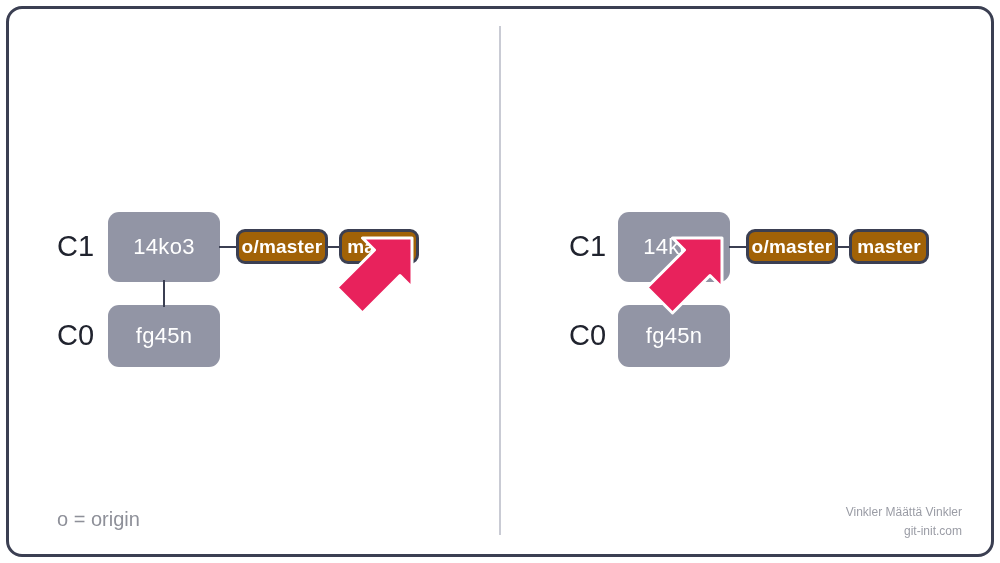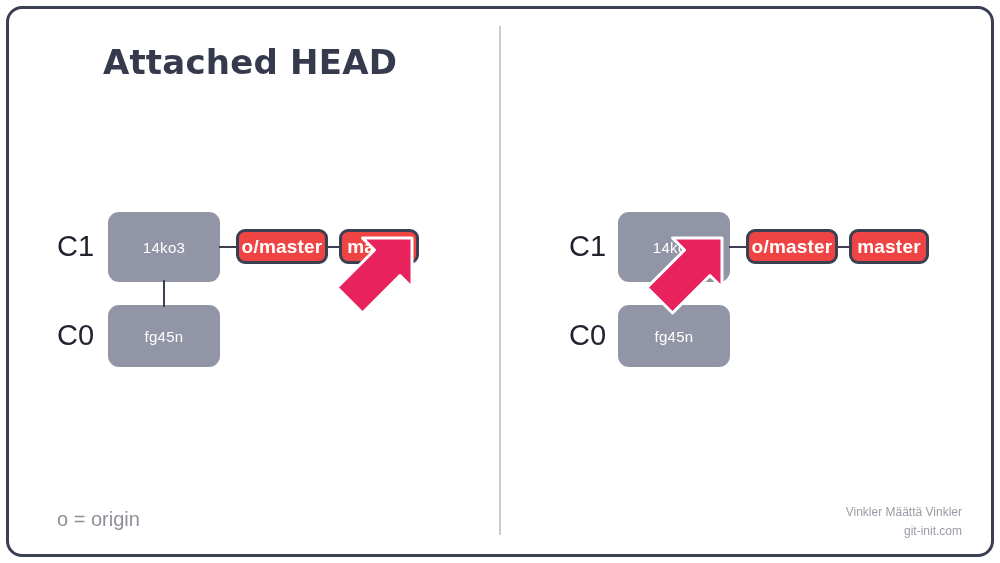--- a/index.html
+++ b/index.html
@@ -68,32 +68,32 @@
   }
 
   
   .commit {
     position: absolute;
     box-sizing: border-box;
     background: #9295a5;
     border-radius: 11px;
     color: #ffffff;
     font-family: "Liberation Sans", sans-serif;
-    font-size: 15px;
+    font-size: 22px;
     display: flex;
     align-items: center;
     justify-content: center;
     letter-spacing: 0.3px;
   }
 
   
   .branch {
     position: absolute;
     box-sizing: border-box;
-    background: #ef4444;
+    background: #a16207;
     border: 3px solid #3b3f52;
     border-radius: 9px;
     color: #ffffff;
     font-family: "Liberation Sans", sans-serif;
     font-size: 19px;
     font-weight: bold;
     display: flex;
     align-items: center;
     justify-content: center;
     letter-spacing: 0.2px;
@@ -144,21 +144,20 @@
   }
 </style>
 </head>
 <body>
 
 <div id="canvas">
   <div class="frame"></div>
   <div class="divider"></div>
 
   <div class="panel left">
-    <div class="panel-title">Attached HEAD</div>
 
     <div class="row-label" style="left:57px; top:232px;">C1</div>
     <div class="commit" style="left:108px; top:212px; width:112px; height:70px;">14ko3</div>
 
     <div class="row-label" style="left:57px; top:321px;">C0</div>
     <div class="commit" style="left:108px; top:305px; width:112px; height:62px;">fg45n</div>
 
     <div class="conn-v" style="left:163px; top:280px; height:27px;"></div>
 
     <div class="conn-h" style="left:219px; top:246px; width:19px;"></div>

